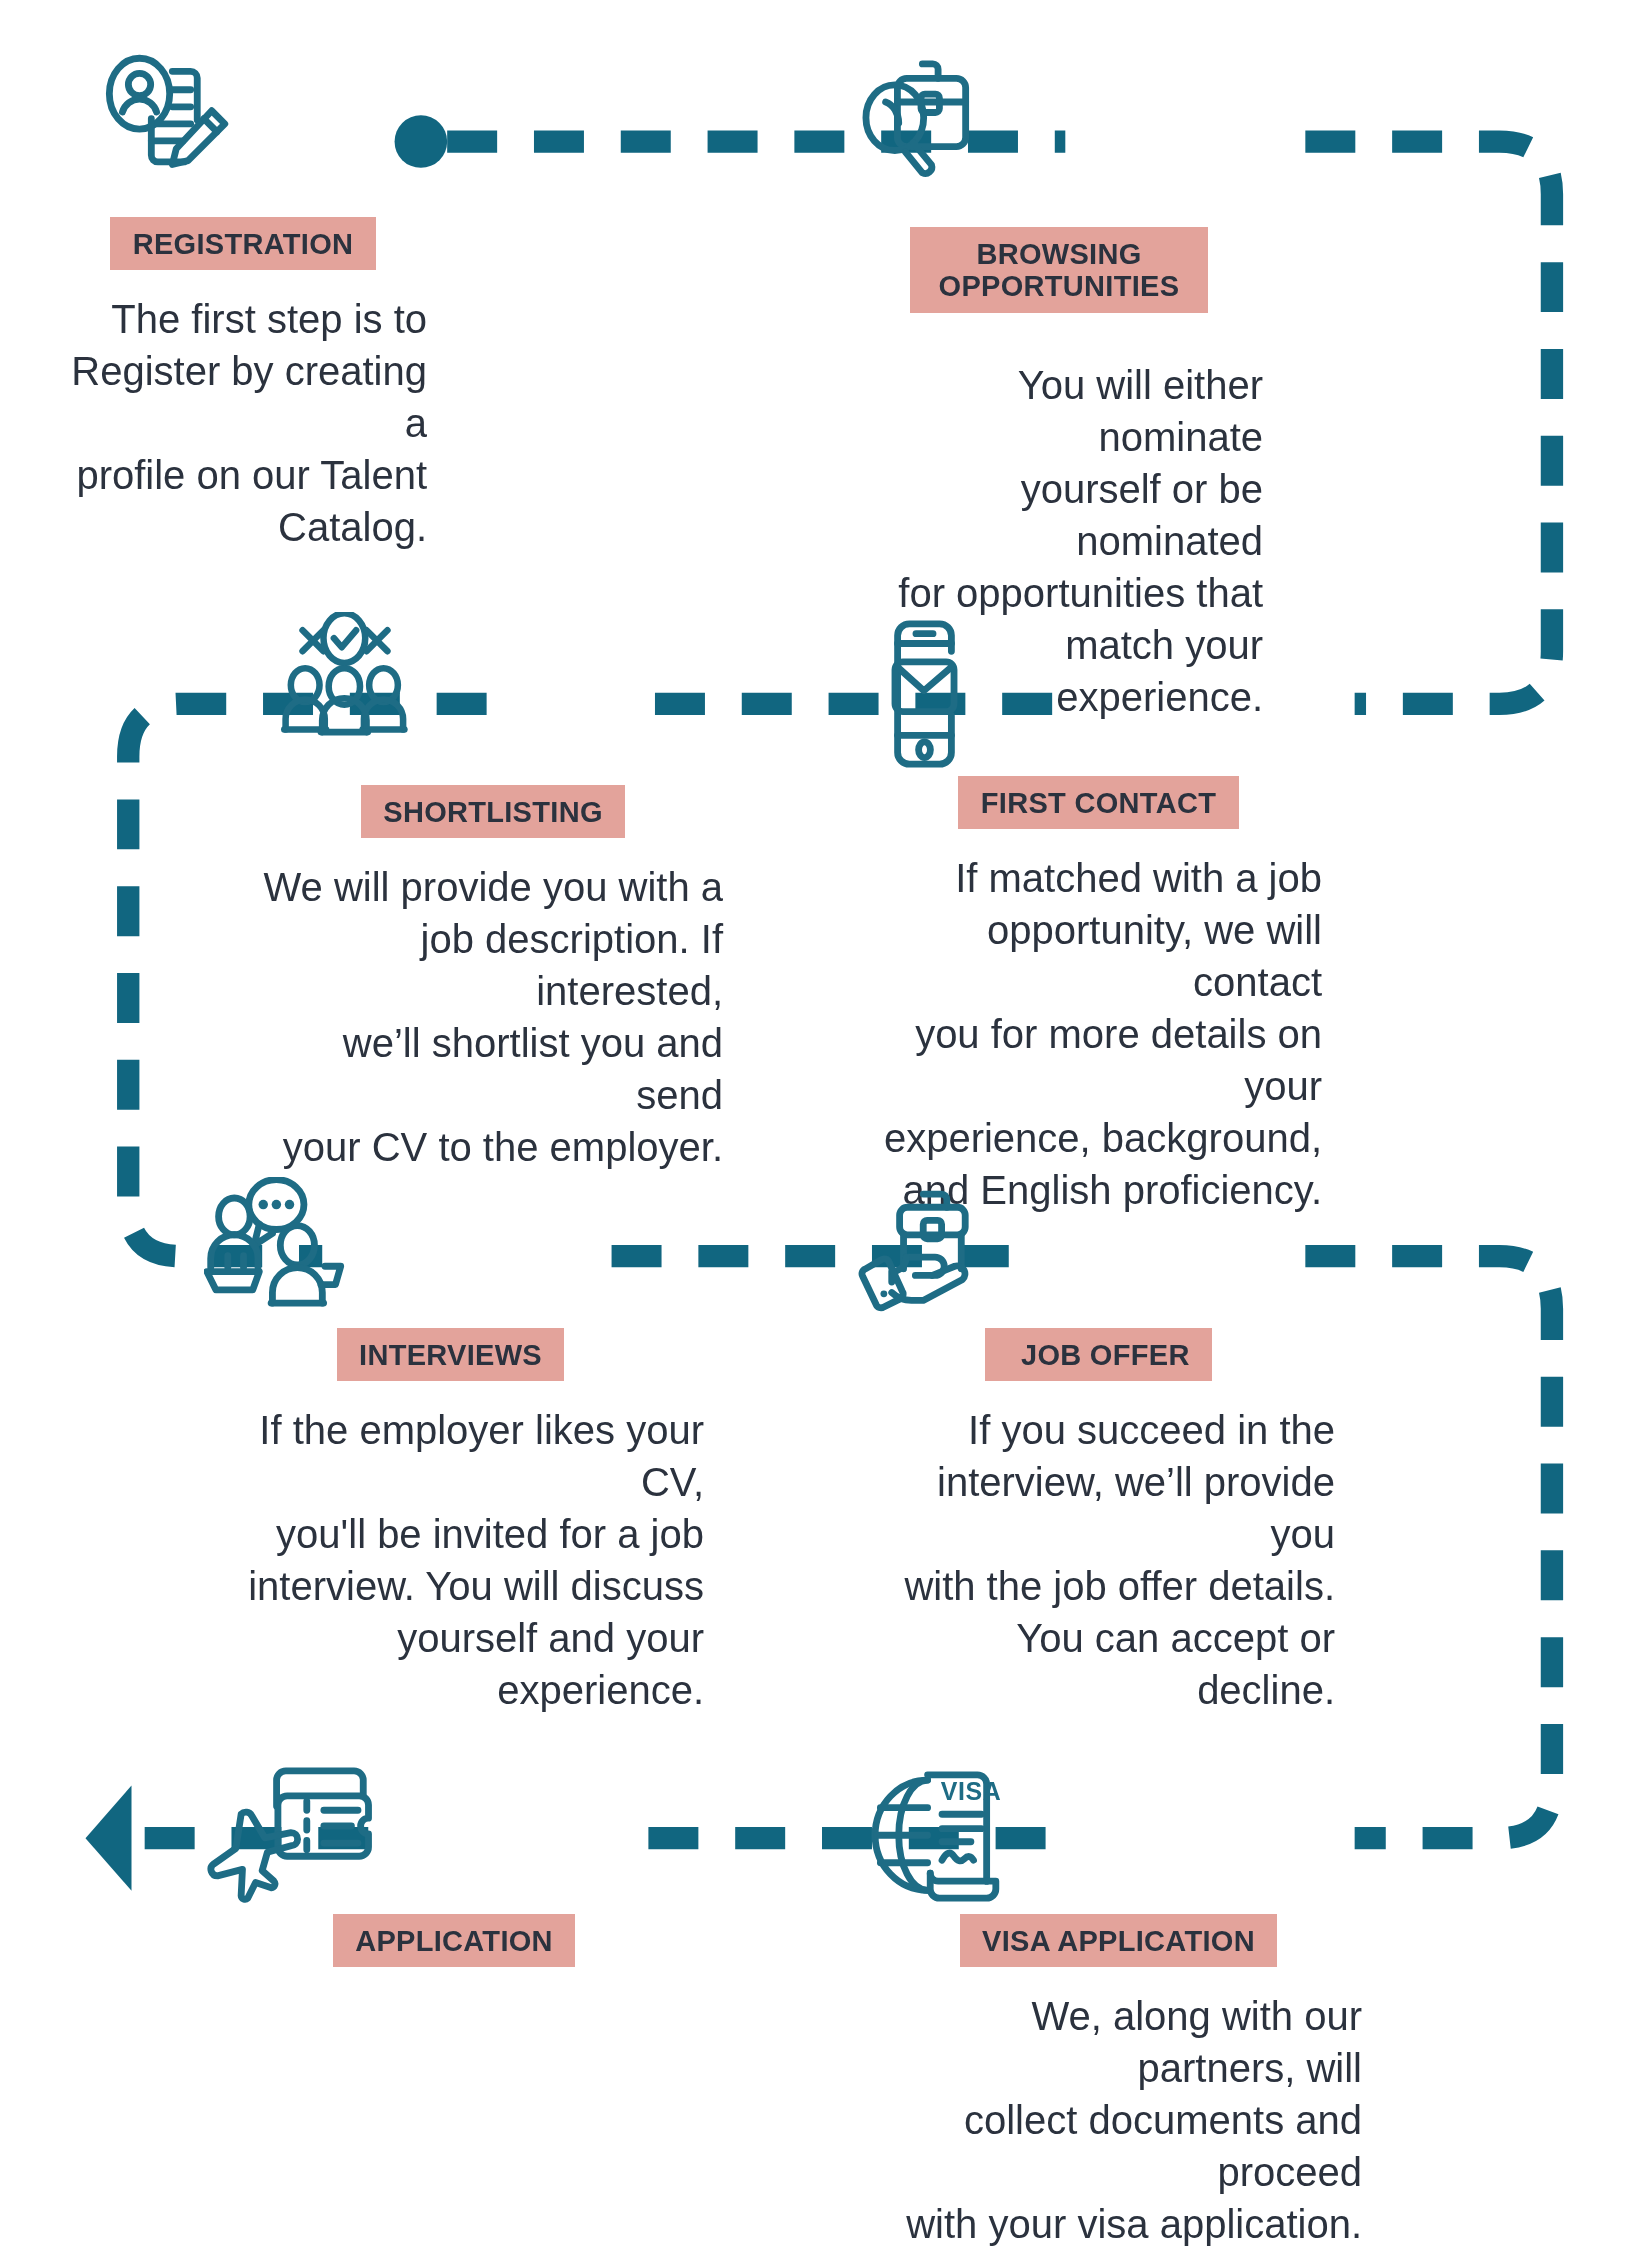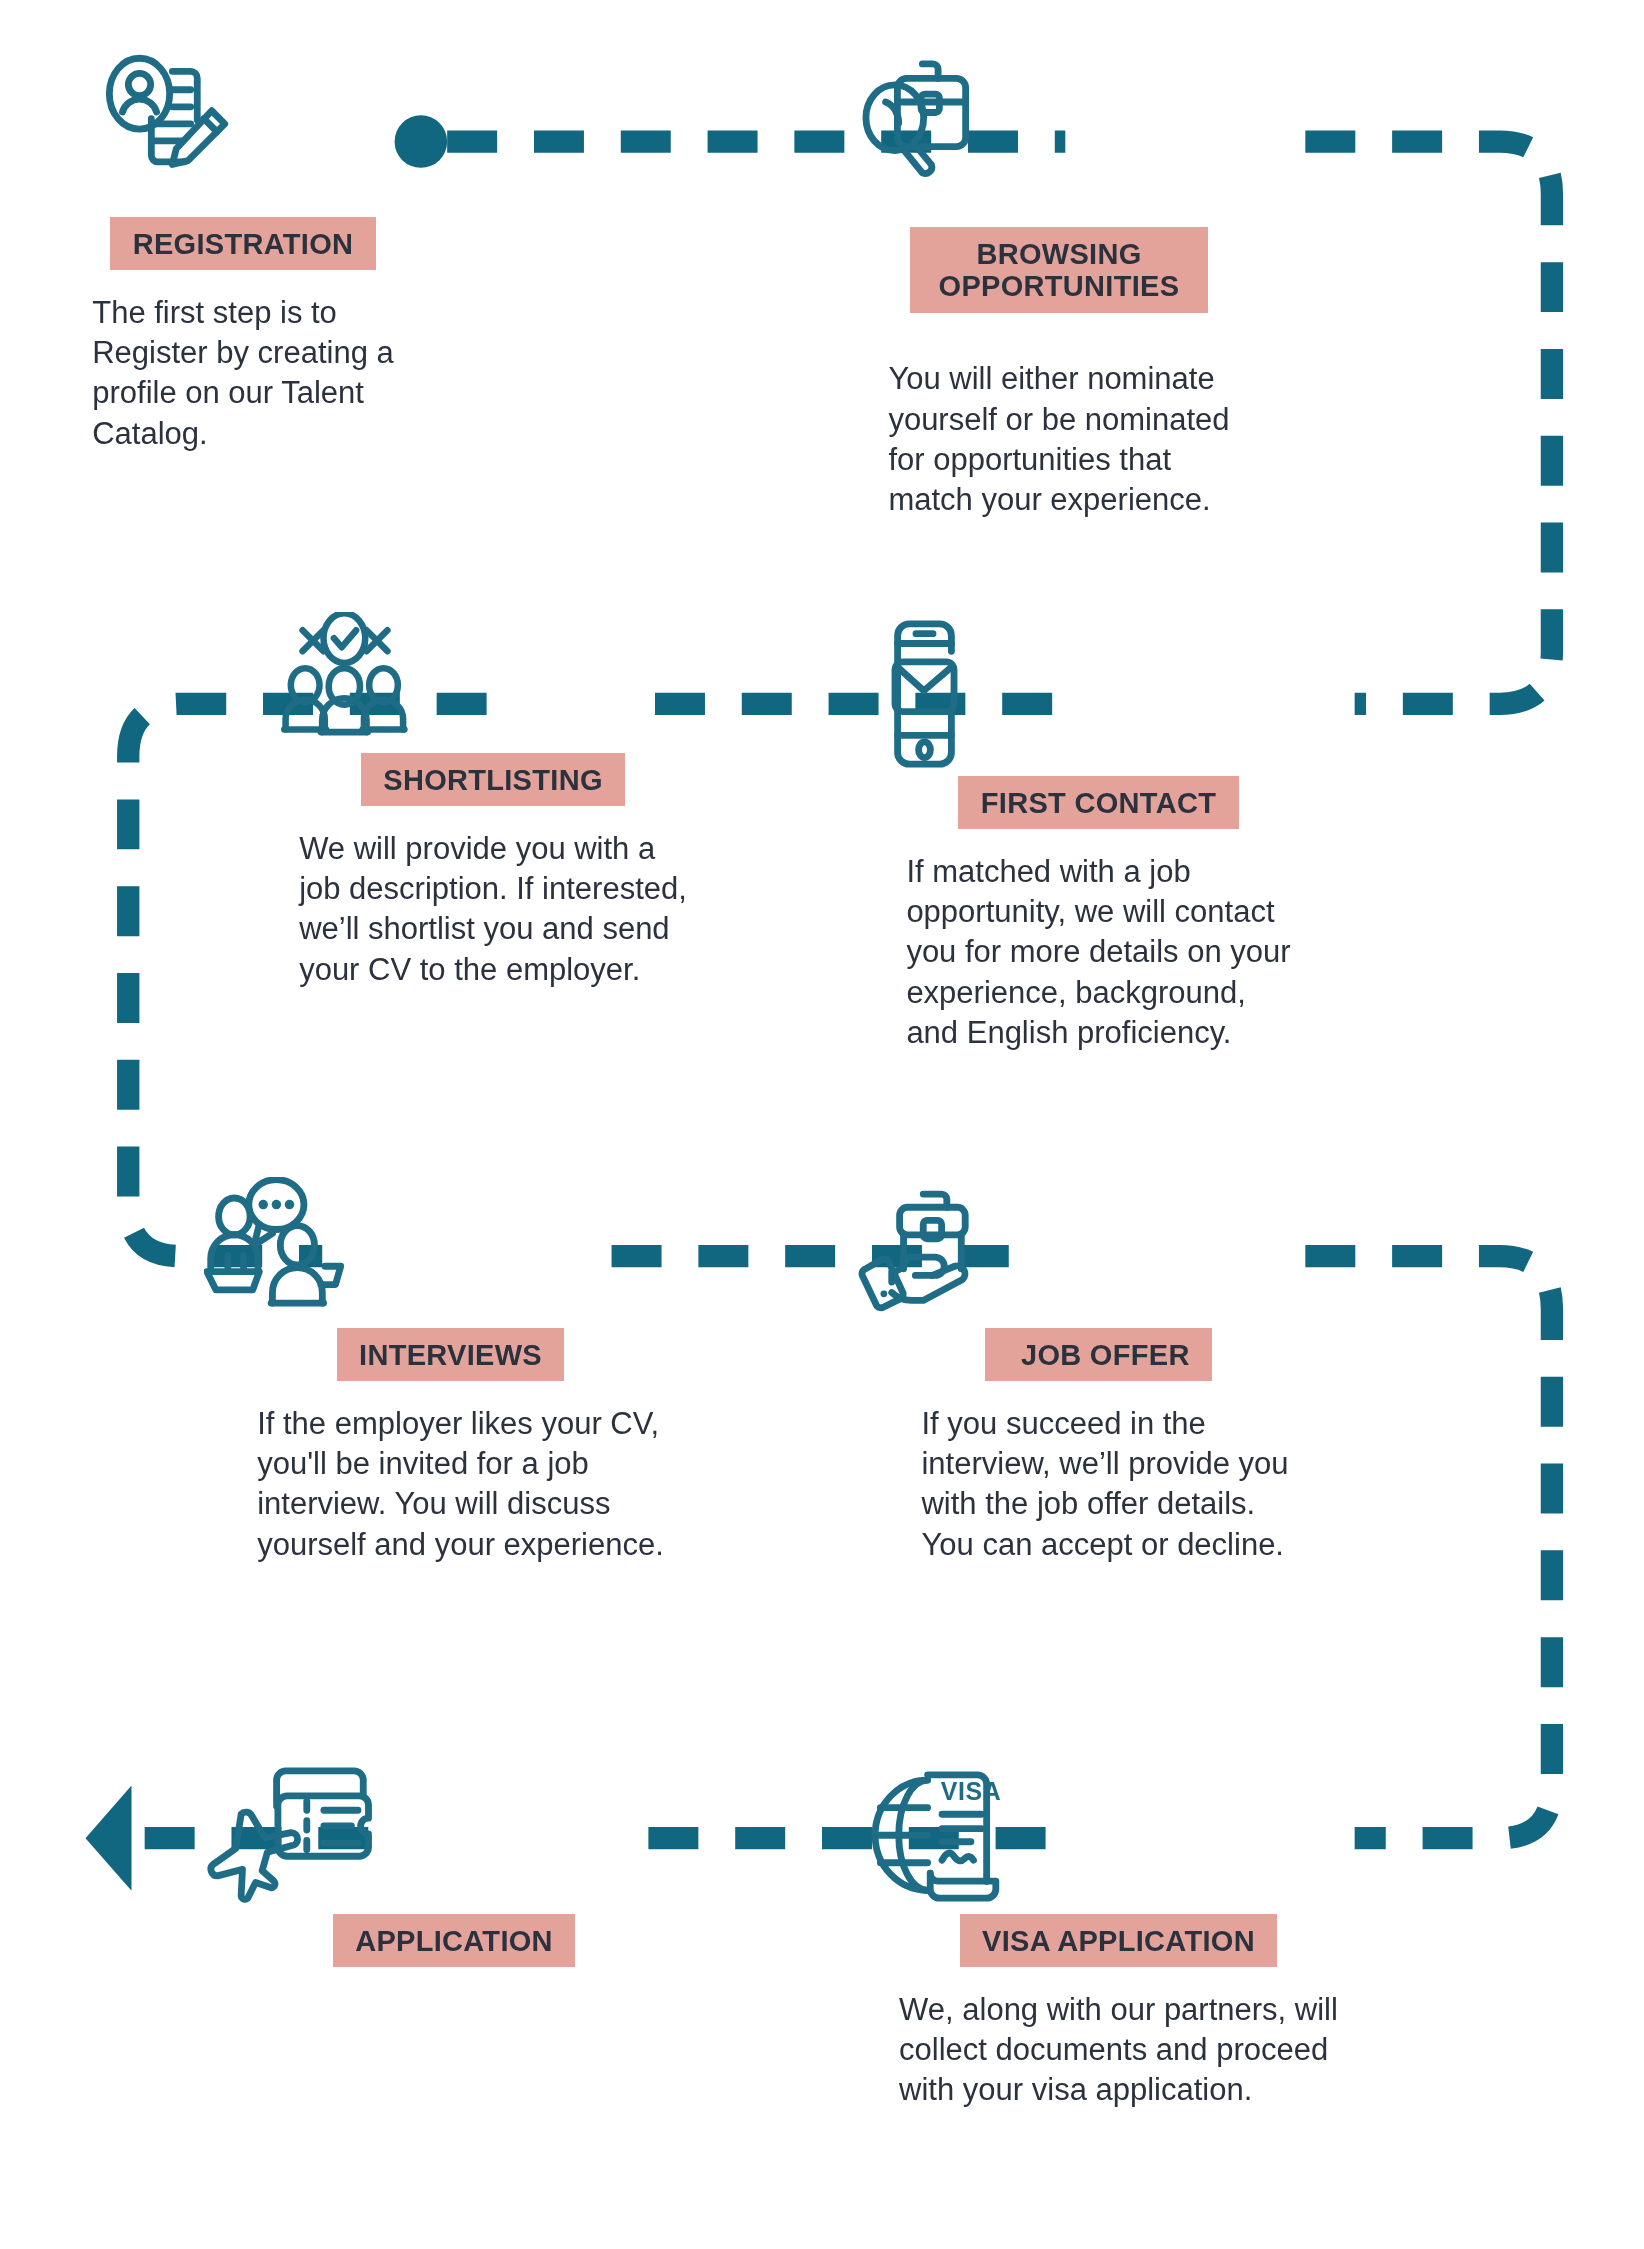--- a/index.html
+++ b/index.html
@@ -49,23 +49,23 @@
     padding: 10.5px 22.4px;
     font-size: 29px;
     line-height: 1.12;
     font-family: "Liberation Sans", sans-serif;
     font-stretch: condensed;
     white-space: pre-line;
     box-sizing: border-box;
   }
   .step-desc {
     color: #2B323E;
-    font-size: 31px;
+    font-size: 40px;
     line-height: 1.30;
-    text-align: left;
+    text-align: right;
     margin-top: 22.4px;
     white-space: pre-line;
     font-family: "Liberation Sans", sans-serif;
   }
 
   
   #step-registration        { left: 59px;   top: 53px;  width: 368px; }
   #step-browsing            { left: 855px; top: 39px;  width: 408px; gap: 24px; }
   #step-shortlisting        { left: 263px;  top: 612px; width: 460px; }
   #step-first-contact       { left: 875px; top: 612px; width: 447px; }
@@ -77,21 +77,21 @@
   #step-registration .step-icon      { margin-left: 37px; }
   #step-browsing .step-icon          { margin-left: 6.6px; }
   #step-shortlisting .step-icon      { margin-left: 0px; }
   #step-first-contact .step-icon     { margin-left: 0px; }
   #step-interviews .step-icon        { margin-left: -13px; }
   #step-job-offer .step-icon         { margin-left: -20px; }
   #step-relocation .step-icon        { margin-left: -13px; }
   #step-visa-application .step-icon  { margin-left: -13px; }
 
   #step-browsing .step-badge         { padding-left: 29px; padding-right: 29px; }
-  #step-shortlisting .step-badge     { margin-left: 0; }
+  #step-shortlisting .step-badge     { margin-left: 0; margin-top: 32px; }
   #step-interviews .step-badge       { margin-left: -20px; }
   #step-job-offer .step-badge        { margin-left: -13px; padding-left: 36px; }
   #step-relocation .step-badge       { margin-left: -13px; }
 </style>
 </head>
 <body>
 
 <div id="canvas">
 
   <svg class="flow-svg" viewBox="0 0 2500 3421">

